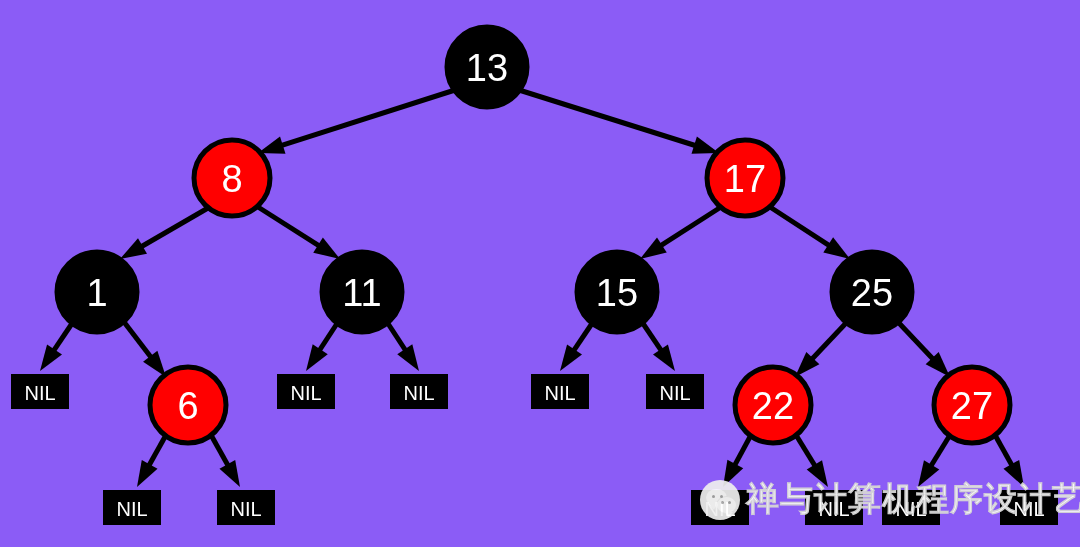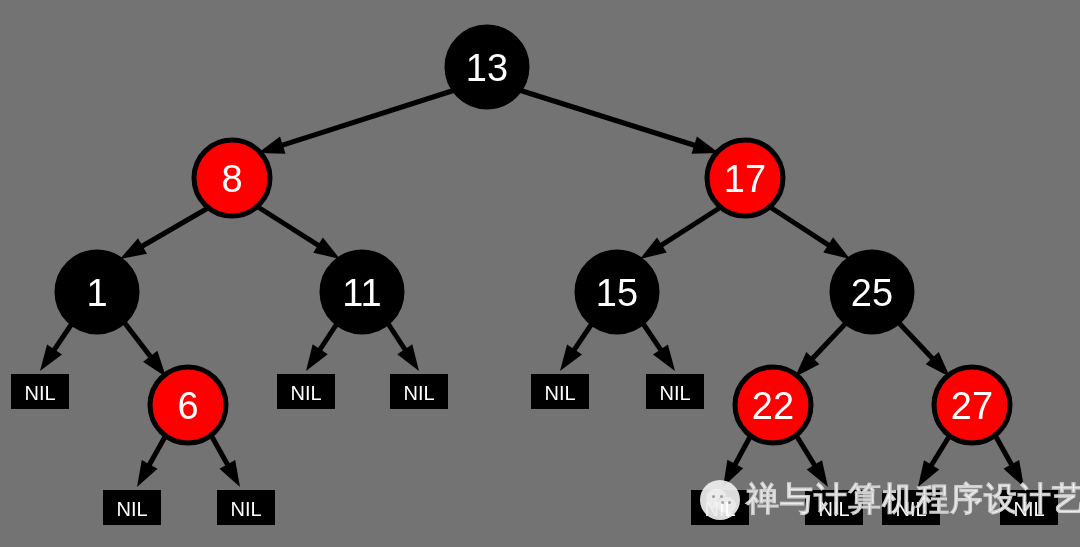--- a/index.html
+++ b/index.html
@@ -7,21 +7,21 @@
     padding: 0;
     background: #ffffff;
   }
   body {
     font-family: "Liberation Sans", sans-serif;
   }
   #canvas {
     position: relative;
     width: 1080px;
     height: 547px;
-    background: #737373;
+    background: #8b5cf6;
     overflow: hidden;
   }
   #tree-svg {
     position: absolute;
     left: 0;
     top: 0;
     width: 1080px;
     height: 547px;
   }
   .node-circle {

